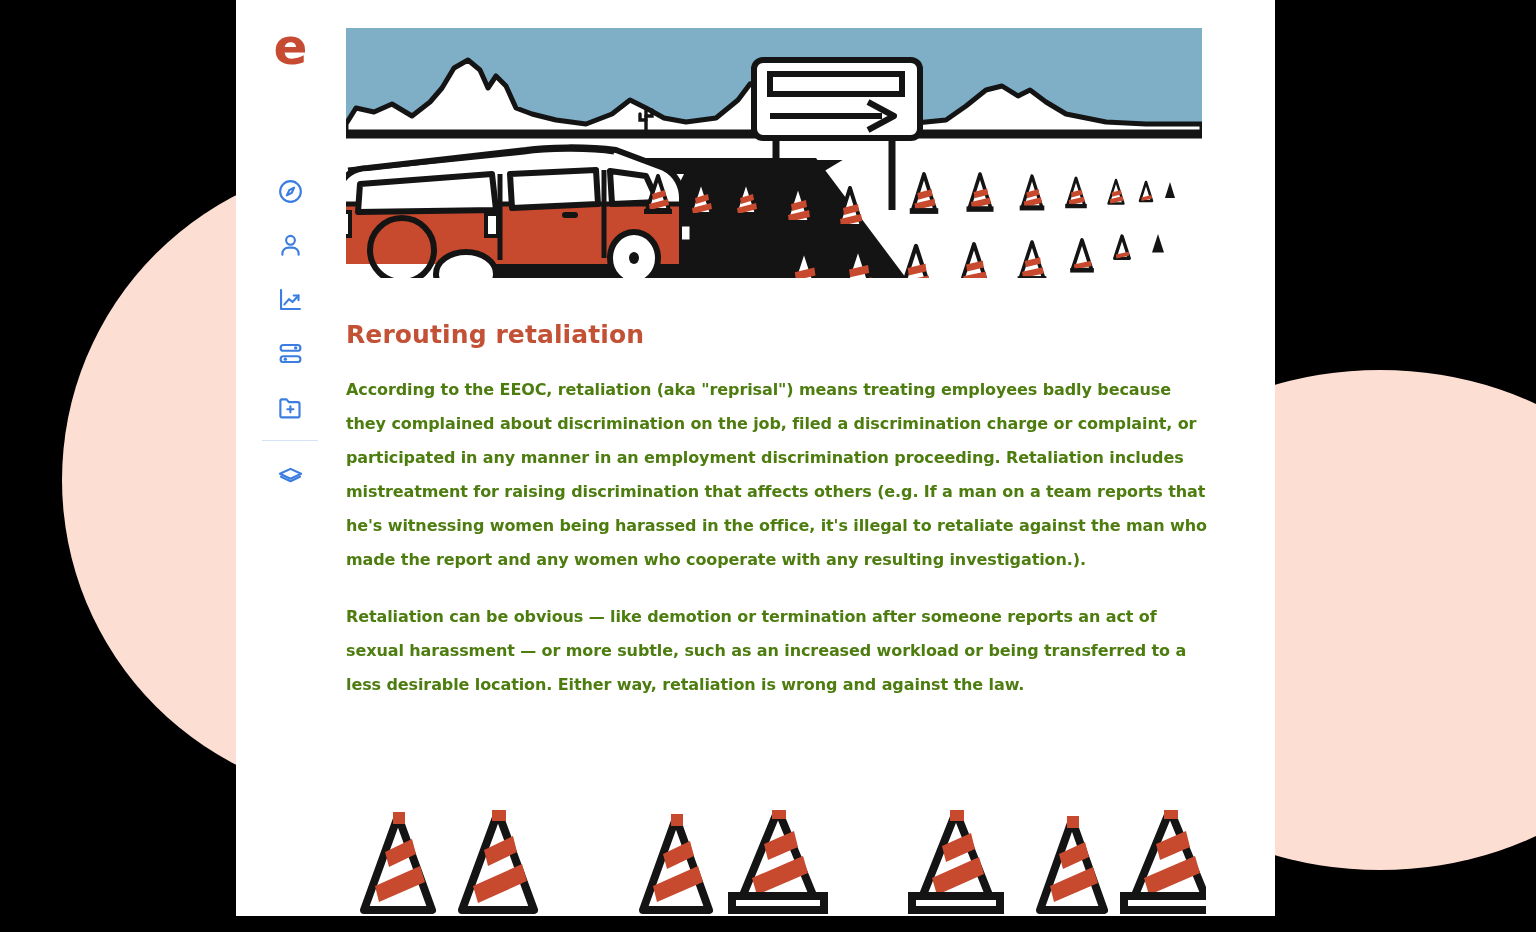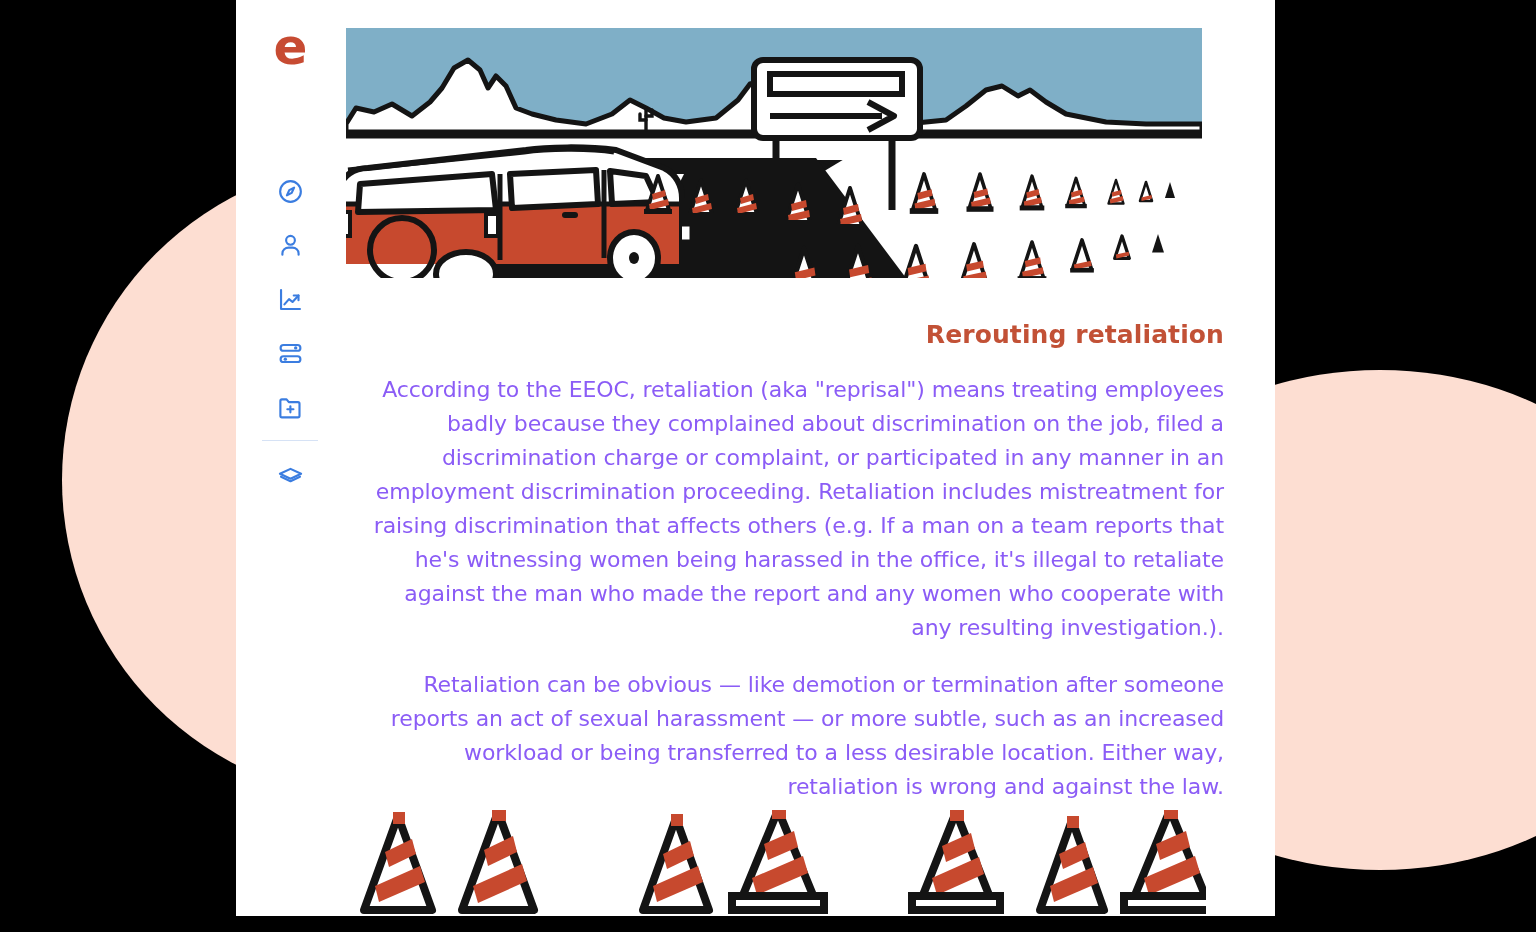--- a/index.html
+++ b/index.html
@@ -54,35 +54,35 @@
   }
 
   
   #hero {
     position: absolute; left: 2px; top: 28px; width: 856px; height: 250px;
     overflow: hidden;
   }
   #hero svg, #footer-art svg { display: block; }
 
   
-  #article { position: absolute; left: 18px; top: 320px; width: 862px; text-align: right; }
+  #article { position: absolute; left: 2px; top: 320px; width: 862px; }
   #article h1 {
     color: #C25136;
     font-size: 25px;
     font-weight: 700;
     letter-spacing: .1px;
     margin-bottom: 24px;
     font-family: "DejaVu Sans", sans-serif;
   }
   #article p {
-    color: #8b5cf6;
-    font-size: 22px;
+    color: #4d7c0f;
+    font-size: 16px;
     line-height: 34px;
     font-family: "DejaVu Sans", sans-serif;
-    font-weight: 400;
+    font-weight: 700;
     letter-spacing: -0.1px;
   }
   #article p + p { margin-top: 23px; }
 
   
   #footer-art {
     position: absolute; left: 2px; top: 810px; width: 860px; height: 106px;
     overflow: hidden;
   }
 </style>

